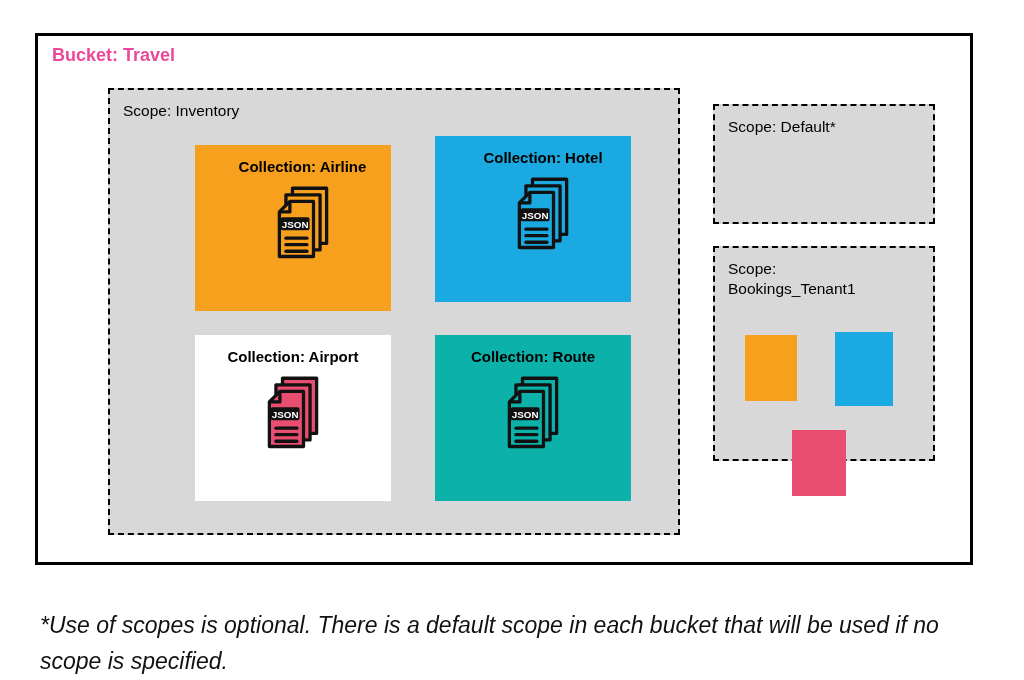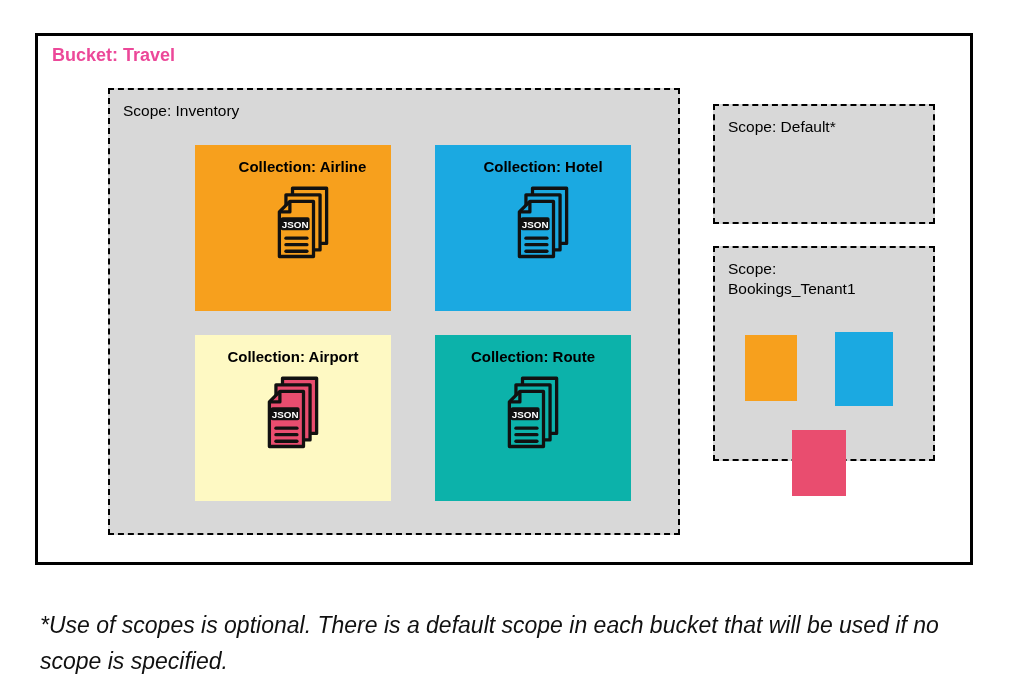--- a/index.html
+++ b/index.html
@@ -44,21 +44,21 @@
   .scope-default   { left: 675px; top: 68px;  width: 222px; height: 120px; }
   .scope-bookings  { left: 675px; top: 210px; width: 222px; height: 215px; }
   .scope-label .line { display: block; }
   .collection {
     position: absolute;
     width: 196px; height: 166px;
     text-align: center;
     box-sizing: border-box;
   }
   .col-airline { left: 85px;  top: 55px;  }
-  .col-hotel   { left: 325px; top: 55px; padding-left: 20px;  }
+  .col-hotel   { left: 325px; top: 46px; padding-left: 20px;  }
   .col-airport { left: 85px;  top: 245px; }
   .col-route   { left: 325px; top: 245px; text-decoration: underline; }
   .collection-label {
     margin-top: 13px;
     font-weight: bold;
     font-size: 15px;
     color: #000;
   }
   .json-icon {
     display: block;
@@ -124,21 +124,21 @@
           <rect x="15" y="26" width="22" height="10" rx="1.5" fill="#111"></rect>
           <text x="26" y="34" text-anchor="middle" font-size="7.5" font-weight="bold" fill="#fff" font-family="Liberation Sans, sans-serif">JSON</text>
           <g stroke="#111" stroke-width="2.5" stroke-linecap="round">
             <line x1="19" y1="42" x2="35" y2="42"></line>
             <line x1="19" y1="47" x2="35" y2="47"></line>
             <line x1="19" y1="52" x2="35" y2="52"></line>
           </g>
         </svg>
       </div>
 
-      <div class="collection col-airport" style="background-color: #fef9c3; color: rgb(233, 77, 111);">
+      <div class="collection col-airport" style="background-color: #ffffff; color: rgb(233, 77, 111);">
         <div class="collection-label">Collection: Airport</div>
         <svg class="json-icon" viewBox="0 0 64 64" aria-hidden="true">
           <g stroke="#111" stroke-width="2.5" stroke-linejoin="round">
             <rect x="24" y="4" width="26" height="42" fill="currentColor"></rect>
             <rect x="19" y="9" width="26" height="42" fill="currentColor"></rect>
             <path d="M22 14 H40 V56 H14 V22 Z" fill="currentColor"></path>
             <path d="M22 14 V22 H14" fill="none"></path>
           </g>
           <rect x="15" y="26" width="22" height="10" rx="1.5" fill="#111"></rect>
           <text x="26" y="34" text-anchor="middle" font-size="7.5" font-weight="bold" fill="#fff" font-family="Liberation Sans, sans-serif">JSON</text>

